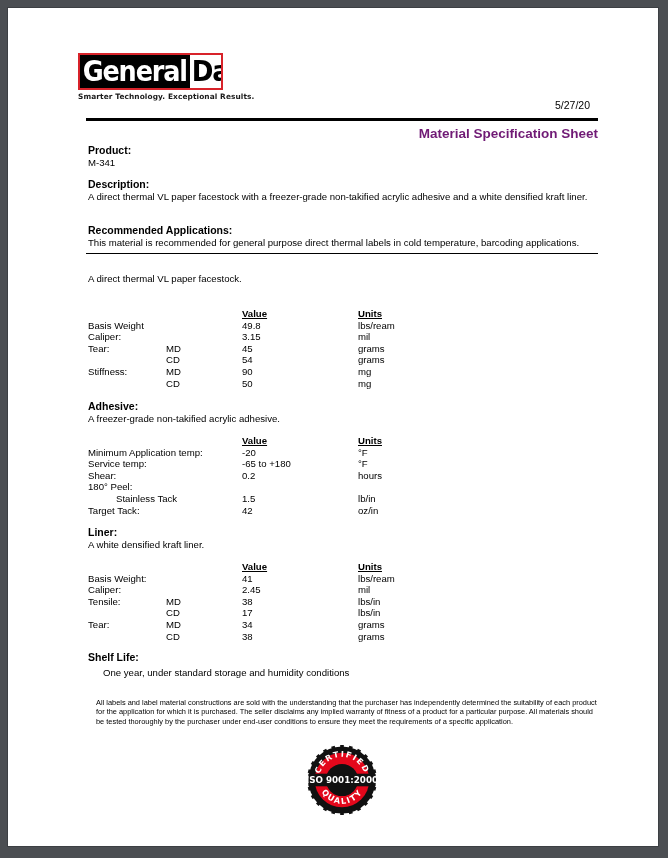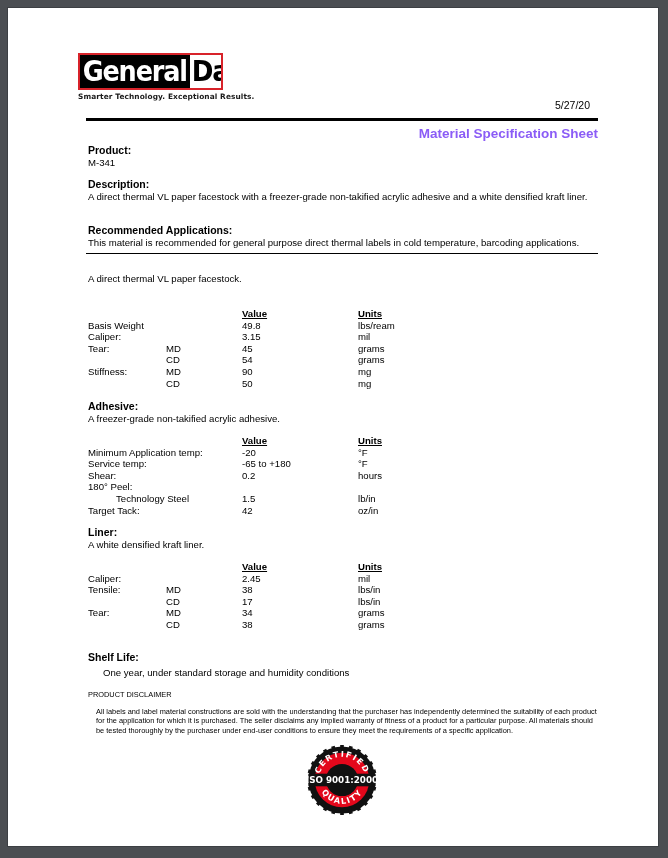--- a/index.html
+++ b/index.html
@@ -95,21 +95,21 @@
     width: 512px;
     height: 3px;
     background: #000000;
   }
   .doc-title {
     position: absolute;
     right: 60px;
     top: 118px;
     font-size: 13.5px;
     font-weight: bold;
-    color: #8b5cf6;
+    color: #701a75;
     text-align: right;
   }
 
   
   .block {
     position: absolute;
     left: 80px;
     width: 510px;
   }
   .sec-head {
@@ -294,21 +294,21 @@
           <td class="col-label" colspan="2">Shear:</td>
           <td class="col-value">0.2</td>
           <td class="col-units">hours</td>
         </tr>
         <tr>
           <td class="col-label" colspan="2">180° Peel:</td>
           <td class="col-value"></td>
           <td class="col-units"></td>
         </tr>
         <tr>
-          <td class="col-label indent" colspan="2">Technology Steel</td>
+          <td class="col-label indent" colspan="2">Stainless Tack</td>
           <td class="col-value">1.5</td>
           <td class="col-units">lb/in</td>
         </tr>
         <tr>
           <td class="col-label" colspan="2">Target Tack:</td>
           <td class="col-value">42</td>
           <td class="col-units">oz/in</td>
         </tr>
       </tbody>
     </table>
@@ -319,20 +319,26 @@
     </div>
     <table class="spec-table" style="top:553px;">
       <tbody>
         <tr class="hdr">
           <td class="col-label" style="text-decoration:none"></td>
           <td class="col-dir" style="text-decoration:none"></td>
           <td class="col-value">Value</td>
           <td class="col-units">Units</td>
         </tr>
         <tr>
+          <td class="col-label">Basis Weight:</td>
+          <td class="col-dir"></td>
+          <td class="col-value">41</td>
+          <td class="col-units">lbs/ream</td>
+        </tr>
+        <tr>
           <td class="col-label">Caliper:</td>
           <td class="col-dir"></td>
           <td class="col-value">2.45</td>
           <td class="col-units">mil</td>
         </tr>
         <tr>
           <td class="col-label">Tensile:</td>
           <td class="col-dir">MD</td>
           <td class="col-value">38</td>
           <td class="col-units">lbs/in</td>
@@ -357,21 +363,20 @@
         </tr>
       </tbody>
     </table>
 
     <div class="block" style="top:643px;">
       <p class="sec-head">Shelf Life:</p>
       <p class="sec-body" style="margin-top:3px;margin-left:15px;">One year, under standard storage and humidity conditions</p>
     </div>
 
     <div class="block" style="top:682px;">
-      <p class="disc-title">PRODUCT DISCLAIMER</p>
       <p class="disc-body">All labels and label material constructions are sold with the understanding that the purchaser has independently determined the suitability of each product for the application for which it is purchased. The seller disclaims any implied warranty of fitness of a product for a particular purpose. All materials should be tested thoroughly by the purchaser under end-user conditions to ensure they meet the requirements of a specific application.</p>
     </div>
 
     <div class="seal">
       <svg viewBox="0 0 100 100" width="70" height="70">
         <defs>
           <path id="arcTop" d="M 50,50 m -33,0 a 33,33 0 0 1 66,0" fill="none"></path>
           <path id="arcBot" d="M 50,50 m -34,0 a 34,34 0 0 0 68,0" fill="none"></path>
         </defs>
         <g>

